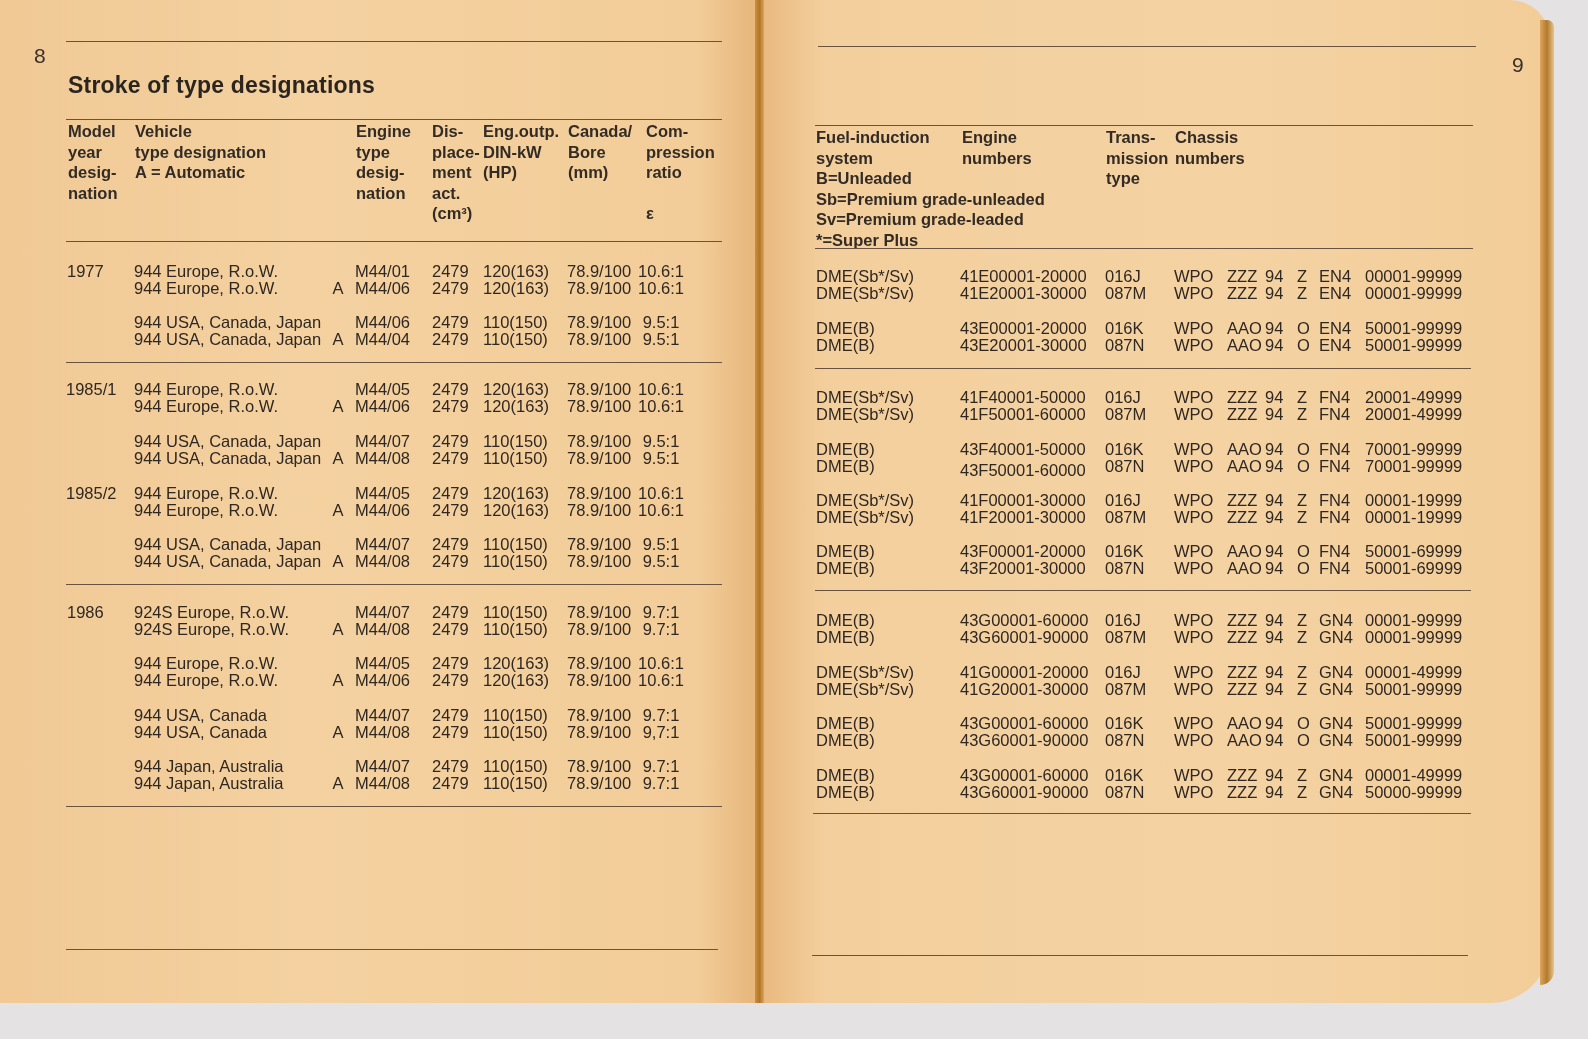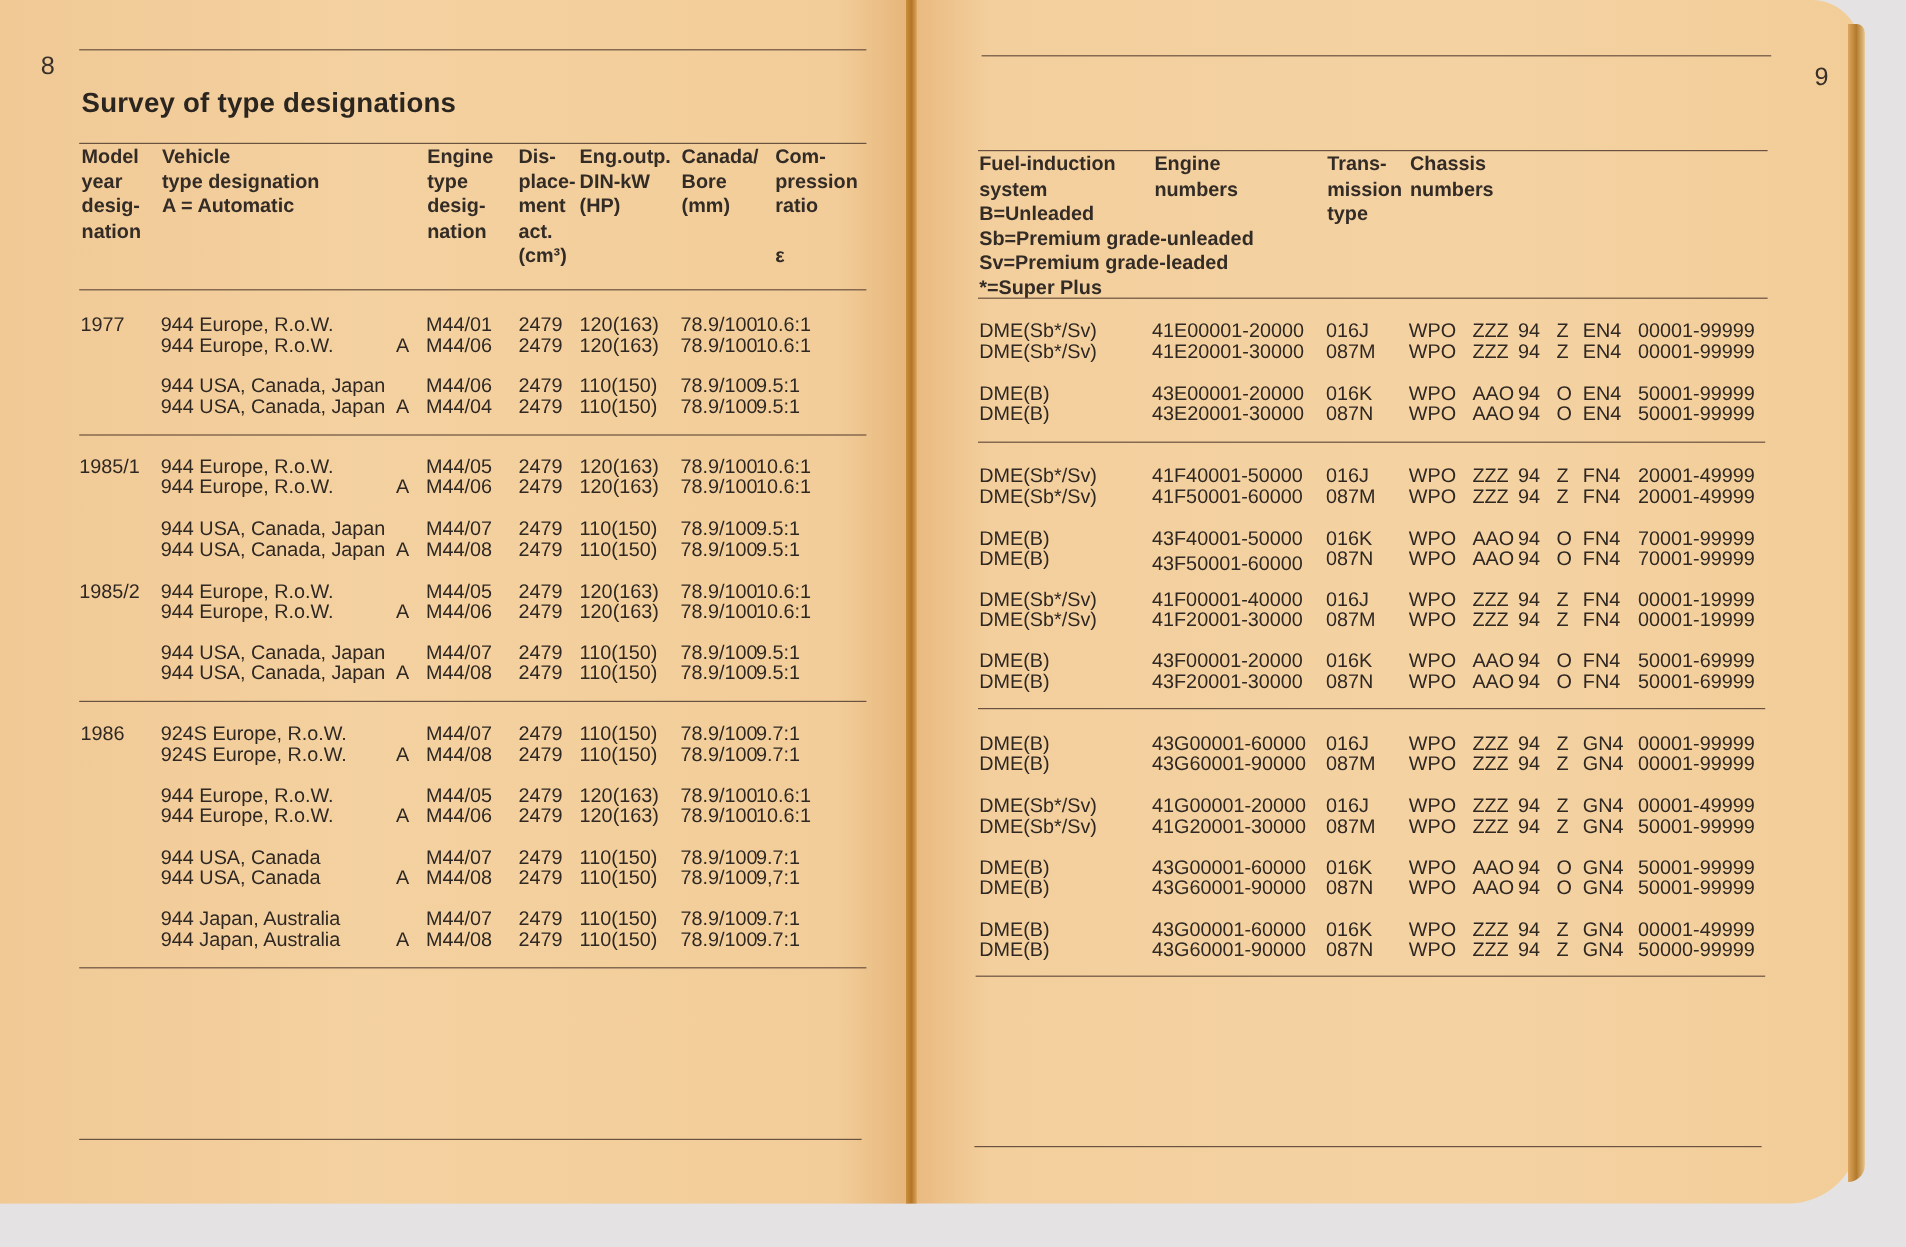--- a/index.html
+++ b/index.html
@@ -7,34 +7,34 @@
   .page{position:absolute;top:0;background:#f3cf9c;}
   .page-left{left:0;width:758px;height:1003px;background:linear-gradient(90deg,#f0c995 0%,#f4d1a0 40%,#f2cd99 92%,#e6b57a 100%);}
   .page-right{left:762px;width:788px;height:1003px;background:linear-gradient(90deg,#e9b97f 0%,#f3cf9d 8%,#f4d2a2 60%,#f2cd98 100%);border-top-right-radius:40px;border-bottom-right-radius:60px;}
   .spine{position:absolute;left:755px;top:0;width:9px;height:1003px;background:linear-gradient(90deg,#c98f3f,#b47526,#d9a45c);}
   .edge-right{position:absolute;left:1540px;top:20px;width:14px;height:965px;background:linear-gradient(90deg,#dca65e,#b27a2c,#e7c48a);border-radius:0 10px 20px 0;}
   .rule{position:absolute;height:1px;background:#6a5240;}
   .pnum{position:absolute;font-size:21px;color:#3a302a;}
   .title{position:absolute;left:68px;top:72px;font-size:23px;font-weight:bold;color:#2b2520;letter-spacing:0.2px;}
   .hdr{position:absolute;font-size:16.5px;font-weight:bold;color:#332b25;line-height:20.5px;white-space:pre;}
   .cell{position:absolute;font-size:16.5px;line-height:17px;white-space:pre;color:#2e2722;}
-  .r{text-align:left;}
+  .r{text-align:center;}
   .zzz{text-underline-offset:1px;}
 </style>
 </head>
 <body>
 
 <div class="page page-left"></div>
 <div class="page page-right"></div>
 <div class="spine"></div>
 <div class="edge-right"></div>
 
 <div class="pnum" style="left:34px;top:44px;">8</div>
 <div class="rule" style="left:66px;top:41px;width:656px;"></div>
-<div class="title">Survey of type designations</div>
+<div class="title">Stroke of type designations</div>
 <div class="rule" style="left:66px;top:119px;width:656px;"></div>
 
 <div class="hdr" style="left:68px;top:121px;">Model
 year
 desig-
 nation</div>
 <div class="hdr" style="left:135px;top:121px;">Vehicle
 type designation
 A = Automatic</div>
 <div class="hdr" style="left:356px;top:121px;">Engine
@@ -353,21 +353,21 @@
       <div class="cell" style="left:1105px;top:458px;">087N</div>
       <div class="cell" style="left:1174px;top:458px;">WPO</div>
       <div class="cell zzz-slot" style="left:1227px;top:458px;">AAO</div>
       <div class="cell" style="left:1265px;top:458px;">94</div>
       <div class="cell" style="left:1297px;top:458px;">O</div>
       <div class="cell" style="left:1319px;top:458px;">FN4</div>
       <div class="cell" style="left:1365px;top:458px;">70001-99999</div>
     </div>
     <div>
       <div class="cell" style="left:816px;top:492px;">DME(Sb*/Sv)</div>
-      <div class="cell" style="left:960px;top:492px;">41F00001-40000</div>
+      <div class="cell" style="left:960px;top:492px;">41F00001-30000</div>
       <div class="cell" style="left:1105px;top:492px;">016J</div>
       <div class="cell" style="left:1174px;top:492px;">WPO</div>
       <div class="cell zzz-slot zzz" style="left:1227px;top:492px;">ZZZ</div>
       <div class="cell" style="left:1265px;top:492px;">94</div>
       <div class="cell" style="left:1297px;top:492px;">Z</div>
       <div class="cell" style="left:1319px;top:492px;">FN4</div>
       <div class="cell" style="left:1365px;top:492px;">00001-19999</div>
     </div>
     <div>
       <div class="cell" style="left:816px;top:509px;">DME(Sb*/Sv)</div>

